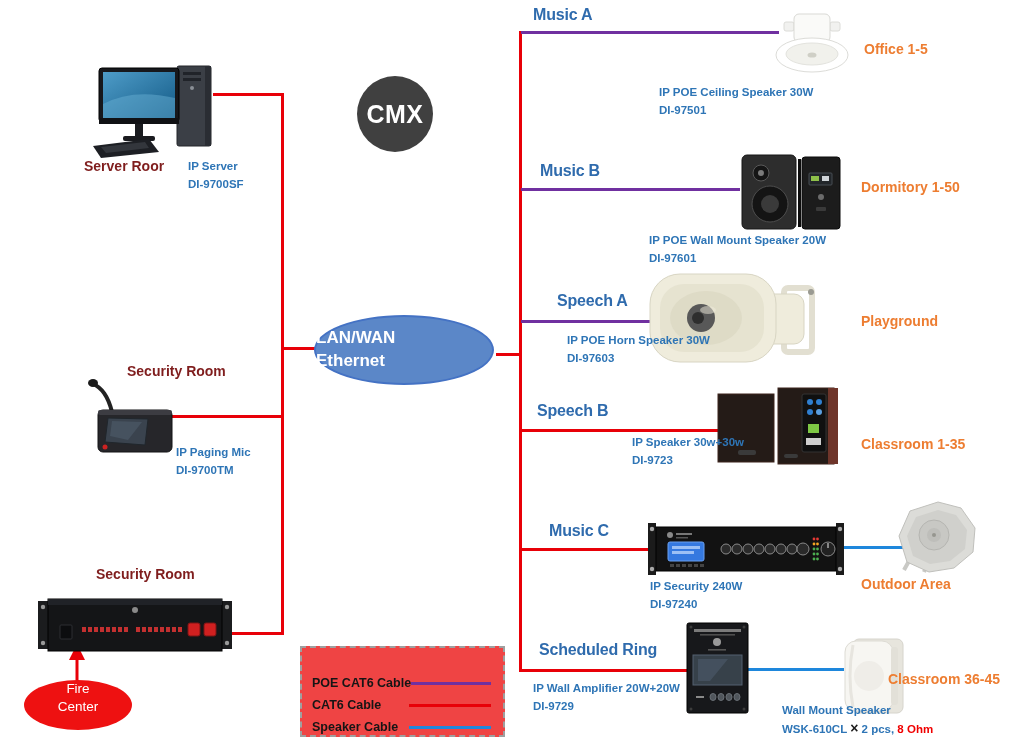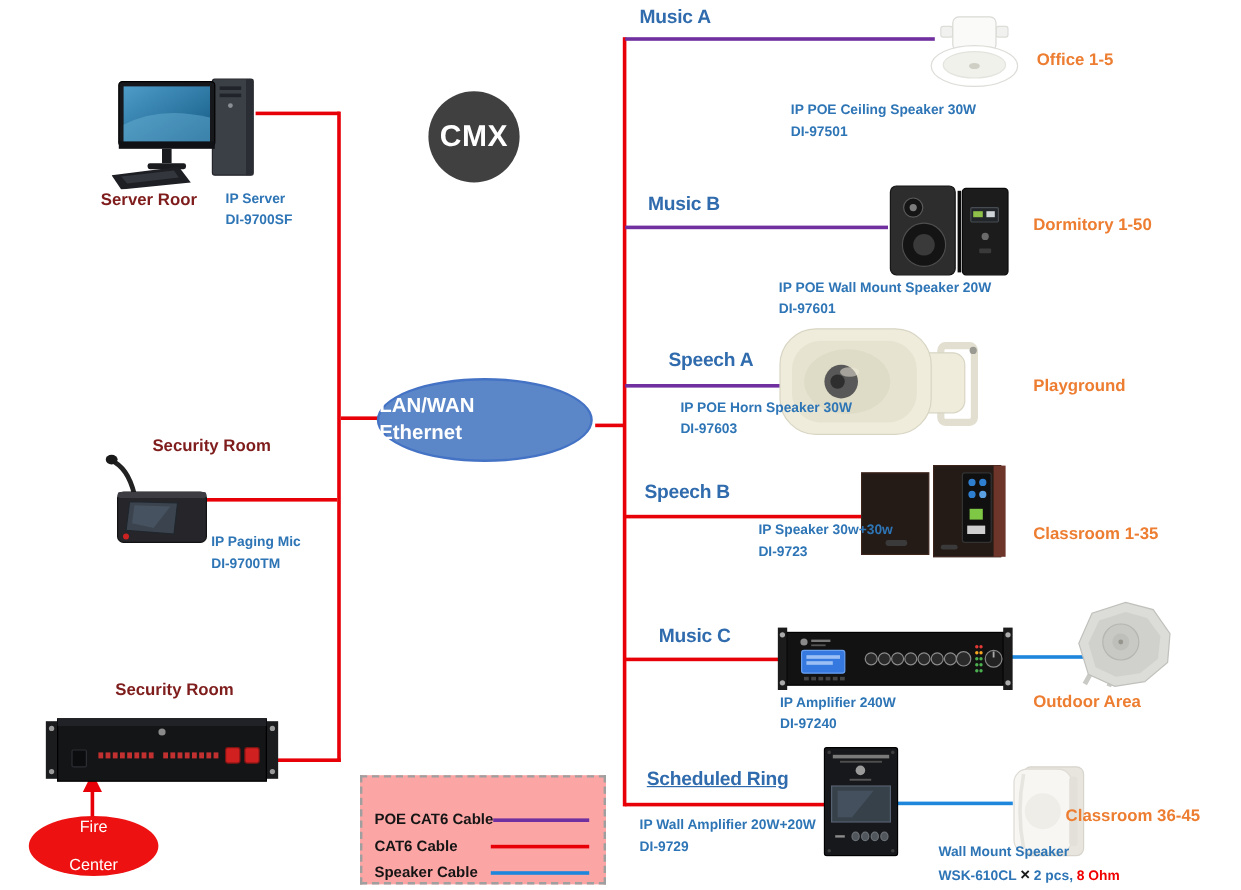--- a/index.html
+++ b/index.html
@@ -16,22 +16,22 @@
   .dev-label{position:absolute;color:#2E75B6;font-weight:bold;font-size:11.5px;line-height:18px;white-space:nowrap;}
   .room-label{position:absolute;color:#7f1d1d;font-weight:bold;font-size:14px;white-space:nowrap;}
   .cmx{position:absolute;left:357px;top:76px;width:76px;height:76px;border-radius:50%;
        background:#404040;color:#fff;font-weight:bold;font-size:25px;letter-spacing:0.5px;
        display:flex;align-items:center;justify-content:center;}
   .net-ellipse{position:absolute;left:314px;top:315px;width:180px;height:70px;border-radius:50%;
        background:#5b87c8;border:2px solid #4472c4;box-sizing:border-box;color:#fff;font-weight:bold;
        font-size:17px;line-height:1.35;display:flex;flex-direction:column;align-items:flex-start;justify-content:center;}
   .fire-ellipse{position:absolute;left:24px;top:680px;width:108px;height:50px;border-radius:50%;
        background:#ee1111;color:#fff;font-size:13.5px;line-height:1.3;
-       display:flex;flex-direction:column;align-items:center;justify-content:space-between;}
-  .legend{position:absolute;left:300px;top:646px;width:205px;height:91px;background:#fca5a5;
+       display:flex;flex-direction:column;align-items:center;justify-content:flex-start;}
+  .legend{position:absolute;left:300px;top:646px;width:205px;height:91px;background:#ef4444;
        border:2px dashed #9f9f9f;box-sizing:border-box;padding:24px 12px 0 10px;}
   .legend-row{display:flex;align-items:center;height:22px;}
   .legend-label{color:#151515;font-weight:bold;font-size:12.5px;white-space:nowrap;}
   .legend-line{height:3px;width:82px;margin-left:auto;}
   .ohm-red{color:#f00000;}
   .x-mark{color:#1a1a1a;font-size:14px;}
 </style>
 </head>
 <body>
 
@@ -282,33 +282,33 @@
       <circle cx="166" cy="33" r="1.4" fill="#4caf50"></circle>
         <circle cx="169.5" cy="33" r="1.4" fill="#4caf50"></circle>
       <circle cx="166" cy="38" r="1.4" fill="#4caf50"></circle>
         <circle cx="169.5" cy="38" r="1.4" fill="#4caf50"></circle>
     </g>
     <circle cx="180" cy="28" r="7" fill="#222" stroke="#888"></circle>
     <line x1="180" y1="22" x2="180" y2="27" stroke="#aaa" stroke-width="1.5"></line>
   </svg>
   <div class="loc-label" style="left:861px;top:576px;">Outdoor Area</div>
   <div class="dev-label" style="left:650px;top:577px;">
-    <div>IP Amplifier 240W</div>
+    <div>IP Security 240W</div>
     <div>DI-97240</div>
   </div>
   <svg class="abs" style="left:896px;top:500px;" width="84" height="74" viewBox="0 0 84 74">
     <path d="M18,52 L8,70 M32,62 L28,72" stroke="#c9c9c5" stroke-width="4" fill="none"></path>
     <polygon points="42,2 65,8 79,28 77,52 58,68 33,72 11,62 3,36 14,11" fill="#dcdcd8" stroke="#c0c0bc"></polygon>
     <polygon points="42,10 60,15 71,30 69,49 54,61 34,64 17,56 11,36 20,17" fill="#d0d0cc"></polygon>
     <circle cx="38" cy="35" r="15" fill="#c8c8c4" stroke="#b5b5b1"></circle>
     <circle cx="38" cy="35" r="7" fill="#bebeba"></circle>
     <circle cx="38" cy="35" r="2" fill="#96968f"></circle>
   </svg>
 
-  <div class="zone-title" style="left:539px;top:641px;text-decoration:underline;">Scheduled Ring</div>
+  <div class="zone-title" style="left:539px;top:641px;">Scheduled Ring</div>
   <svg class="abs" style="left:686px;top:622px;" width="63" height="92" viewBox="0 0 63 92">
     <rect x="1" y="1" width="61" height="90" rx="2" fill="#17181b" stroke="#000"></rect>
     <rect x="8" y="7" width="47" height="3" fill="#7a7a7a"></rect>
     <rect x="14" y="12" width="35" height="1.6" fill="#4e4e4e"></rect>
     <circle cx="31" cy="20" r="4" fill="#9a9a9a"></circle>
     <rect x="22" y="27" width="18" height="1.6" fill="#555"></rect>
     <rect x="7" y="33" width="49" height="30" fill="#37414a" stroke="#556070"></rect>
     <polygon points="12,37 42,37 24,59 12,59" fill="#465361" opacity="0.85"></polygon>
     <rect x="10" y="74" width="8" height="2" fill="#8a8a8a"></rect>
     <g fill="#50565c" stroke="#6a7076">

